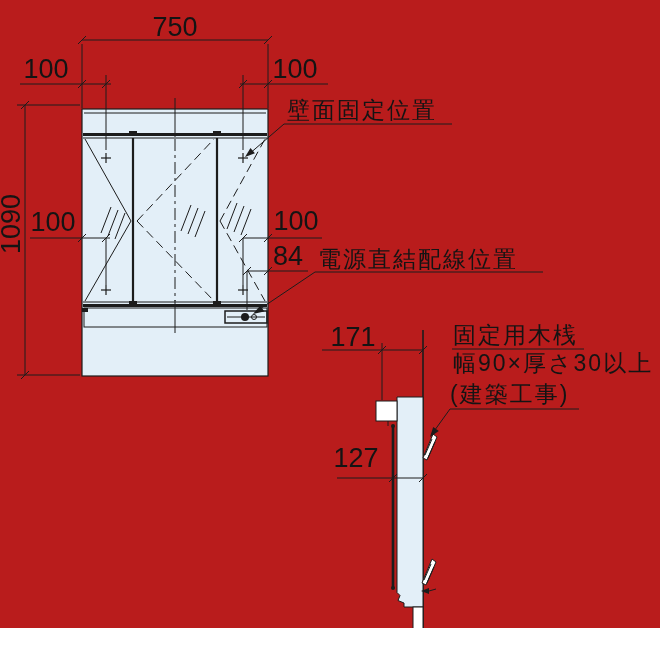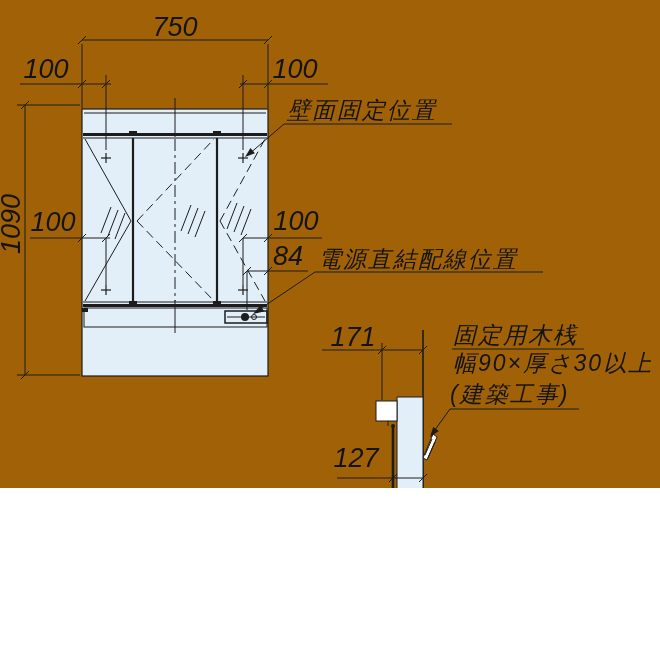--- a/index.html
+++ b/index.html
@@ -1,17 +1,17 @@
 <!DOCTYPE html>
 <html style="--fill: #e3eff8; --line: #1c1c1c;"><head>
 <meta charset="utf-8">
 <style>
   html,body{margin:0;padding:0;background:#ffffff;}
-  .stage{position:relative;width:660px;height:488px;background:#a16207;overflow:hidden;
-         font-family:"Liberation Sans","DejaVu Sans",sans-serif;font-style:italic;}
+  .stage{position:relative;width:660px;height:628px;background:#b91c1c;overflow:hidden;
+         font-family:"Liberation Sans","DejaVu Sans",sans-serif;}
   svg{display:block;}
   .ln{stroke:var(--line,#1c1c1c);fill:none;stroke-width:1.2;stroke-linecap:butt;}
   .thin{stroke-width:1;}
   .med{stroke-width:1.5;}
   .thick{stroke-width:3;}
   .wall{stroke-width:1.6;}
   .dash{stroke-dasharray:9 5;}
   .cdash{stroke-dasharray:12 4 3 4;}
   .fillb{fill:var(--fill,#e3eff8);}
   .fillw{fill:#ffffff;}

